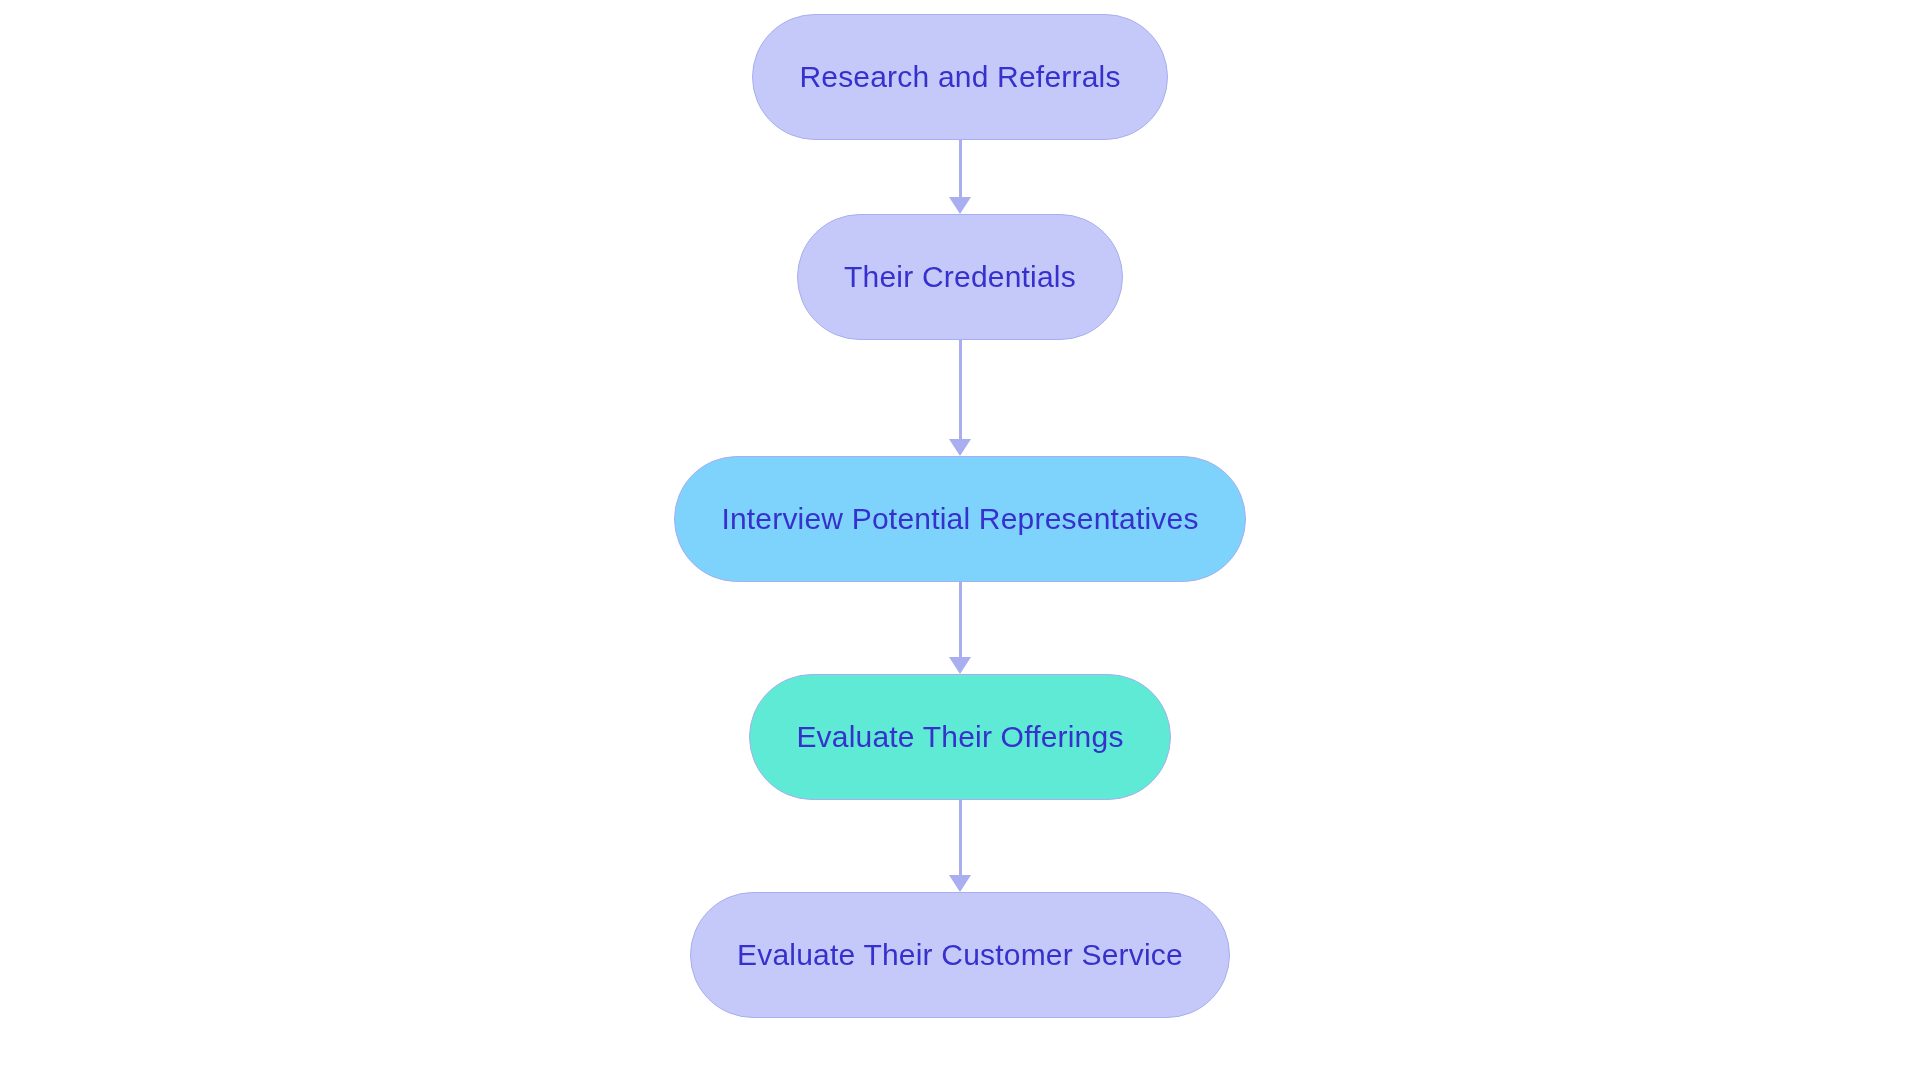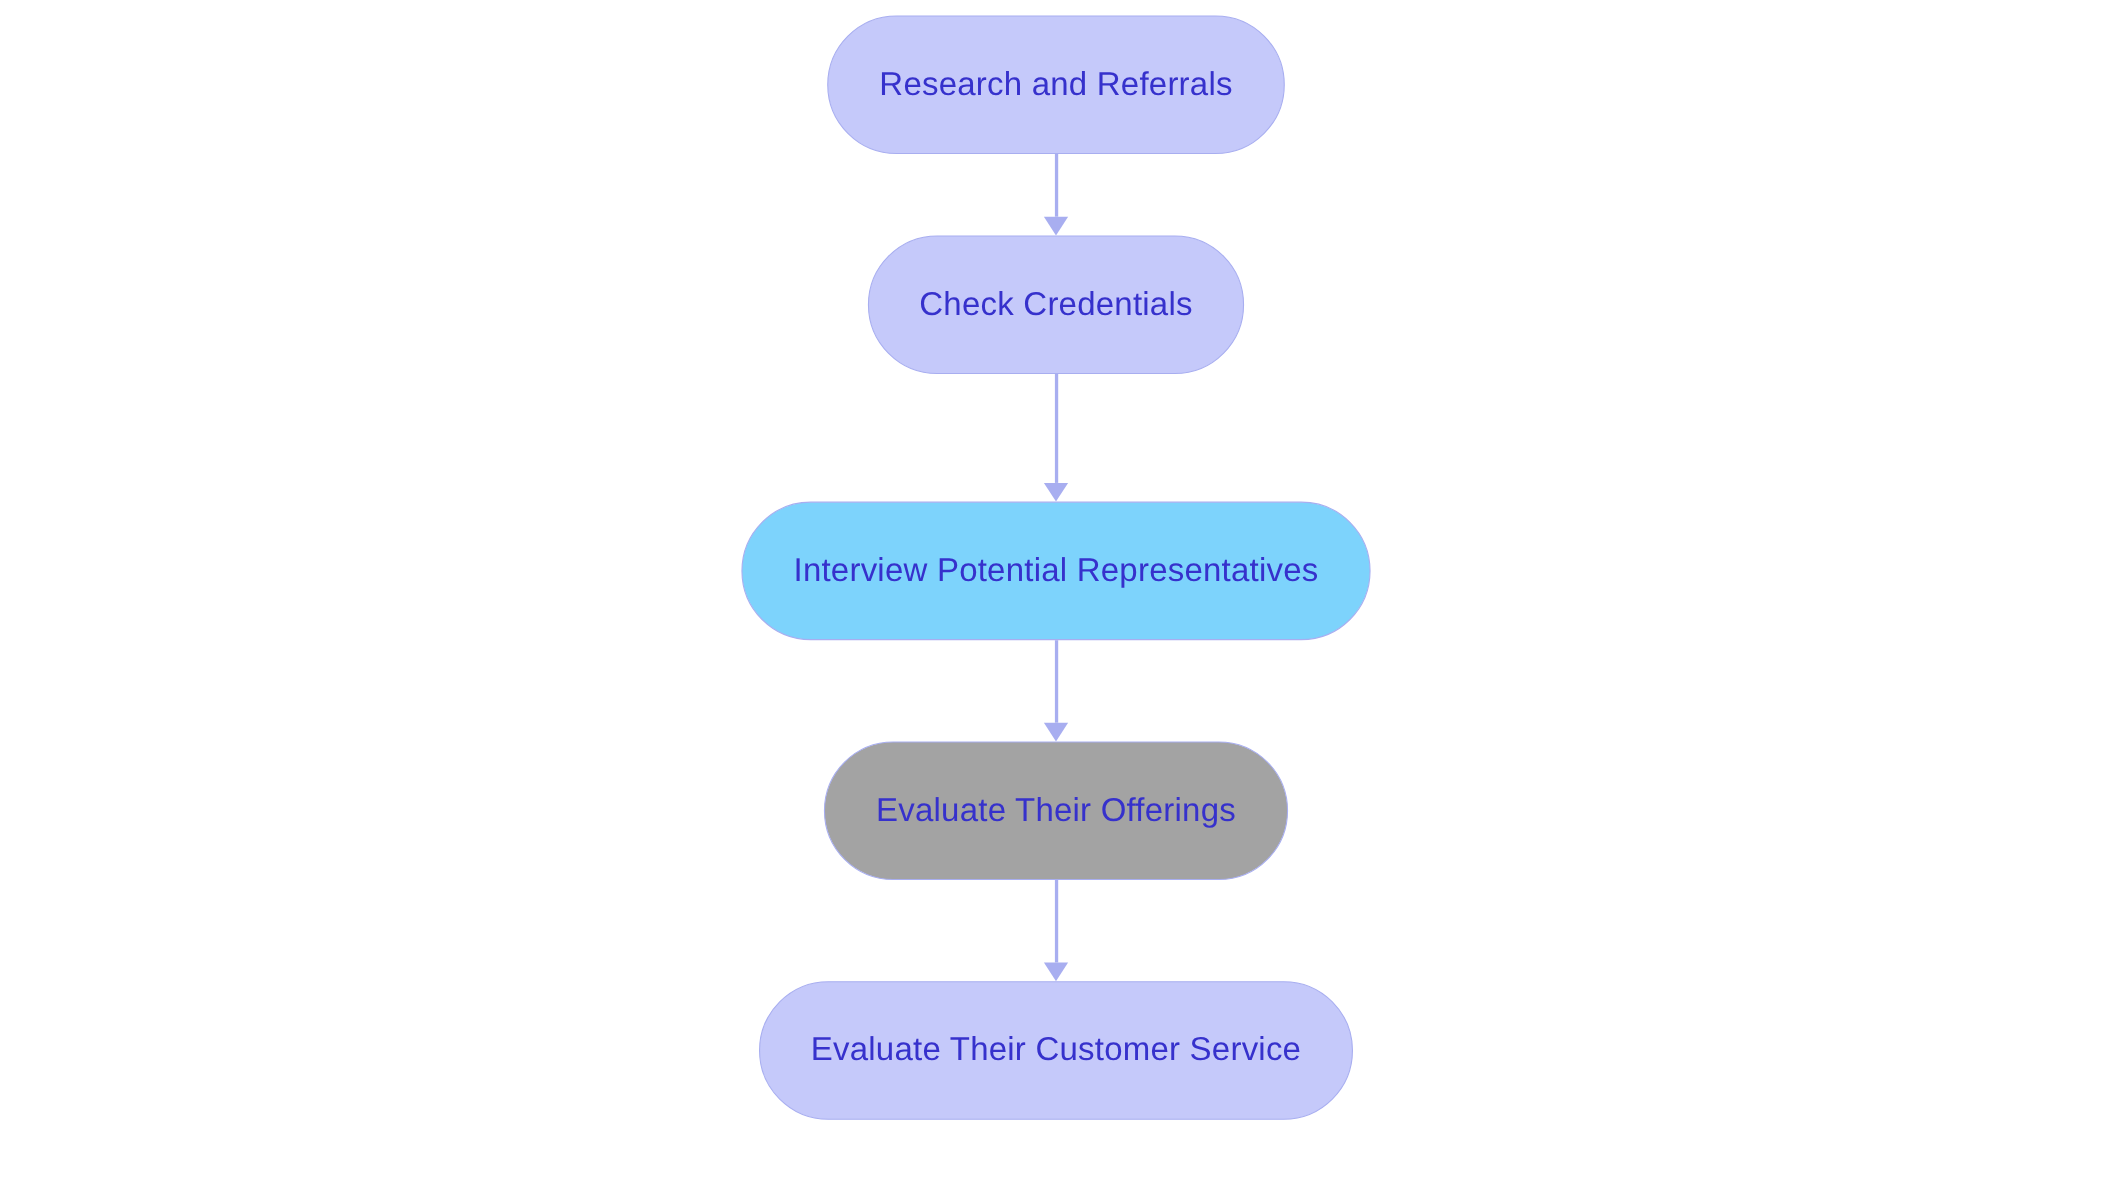--- a/index.html
+++ b/index.html
@@ -90,38 +90,38 @@
     <div class="node" style="background: rgb(197, 201, 250); border-color: rgb(168, 174, 240); color: rgb(54, 49, 204);">
       <span class="node-label">Research and Referrals</span>
     </div>
 
     <div class="connector gap-1">
       <div class="stem" style="background: rgb(168, 174, 240);"></div>
       <div class="arrowhead" style="border-top-color: rgb(168, 174, 240);"></div>
     </div>
 
     <div class="node" style="background: rgb(197, 201, 250); border-color: rgb(168, 174, 240); color: rgb(54, 49, 204);">
-      <span class="node-label">Check Credentials</span>
+      <span class="node-label">Their Credentials</span>
     </div>
 
     <div class="connector gap-2">
       <div class="stem" style="background: rgb(168, 174, 240);"></div>
       <div class="arrowhead" style="border-top-color: rgb(168, 174, 240);"></div>
     </div>
 
     <div class="node" style="background: #7dd3fc; border-color: rgb(168, 174, 240); color: rgb(54, 49, 204);">
       <span class="node-label">Interview Potential Representatives</span>
     </div>
 
     <div class="connector gap-3">
       <div class="stem" style="background: rgb(168, 174, 240);"></div>
       <div class="arrowhead" style="border-top-color: rgb(168, 174, 240);"></div>
     </div>
 
-    <div class="node" style="background: #a3a3a3; border-color: rgb(168, 174, 240); color: rgb(54, 49, 204); text-align: right;">
+    <div class="node" style="background: #5eead4; border-color: rgb(168, 174, 240); color: rgb(54, 49, 204); text-align: right;">
       <span class="node-label">Evaluate Their Offerings</span>
     </div>
 
     <div class="connector gap-4">
       <div class="stem" style="background: rgb(168, 174, 240);"></div>
       <div class="arrowhead" style="border-top-color: rgb(168, 174, 240);"></div>
     </div>
 
     <div class="node" style="background: rgb(197, 201, 250); border-color: rgb(168, 174, 240); color: rgb(54, 49, 204); text-align: right;">
       <span class="node-label">Evaluate Their Customer Service</span>

